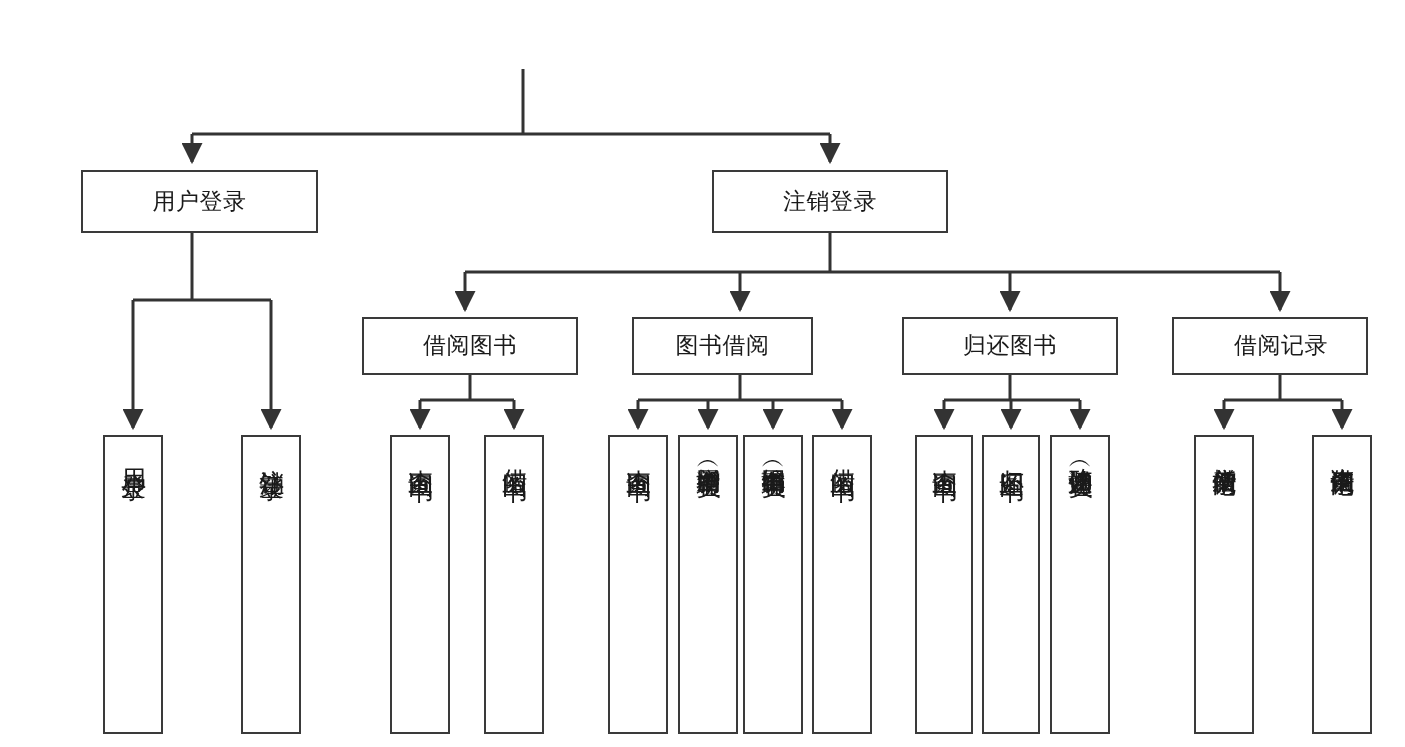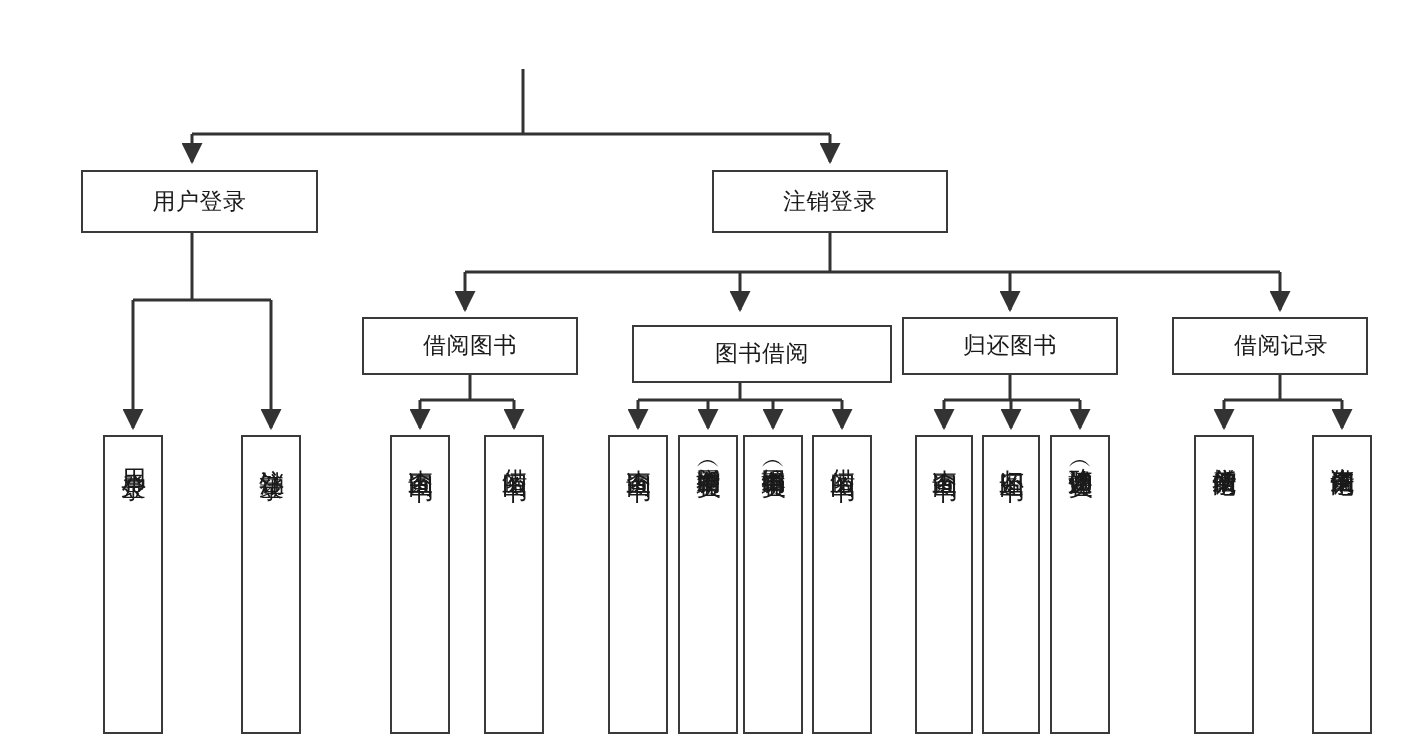--- a/index.html
+++ b/index.html
@@ -144,21 +144,21 @@
   <div class="node horiz" style="left:81px; top:170px; width:237px; height:63px;">
     <span class="node-label">用户登录</span>
   </div>
   <div class="node horiz" style="left:712px; top:170px; width:236px; height:63px;">
     <span class="node-label">注销登录</span>
   </div>
 
   <div class="node horiz" style="left:362px; top:317px; width:216px; height:58px;">
     <span class="node-label">借阅图书</span>
   </div>
-  <div class="node horiz" style="left:632px; top:325px; width:260px; height:58px;">
+  <div class="node horiz" style="left:632px; top:317px; width:181px; height:58px;">
     <span class="node-label">图书借阅</span>
   </div>
   <div class="node horiz" style="left:902px; top:317px; width:216px; height:58px;">
     <span class="node-label">归还图书</span>
   </div>
   <div class="node horiz" style="left:1172px; top:317px; width:196px; height:58px;padding-left:22px;">
     <span class="node-label">借阅记录</span>
   </div>
 
   <div class="node vert" style="left:103px; top:435px; width:60px; height:299px;">

